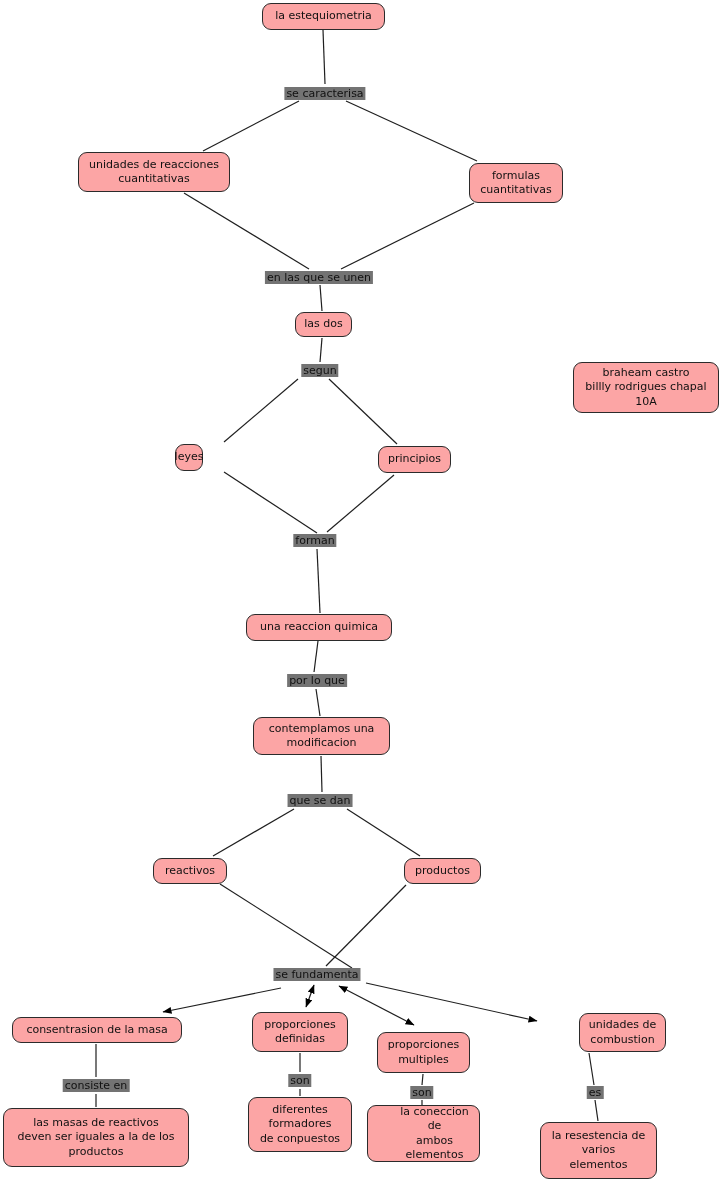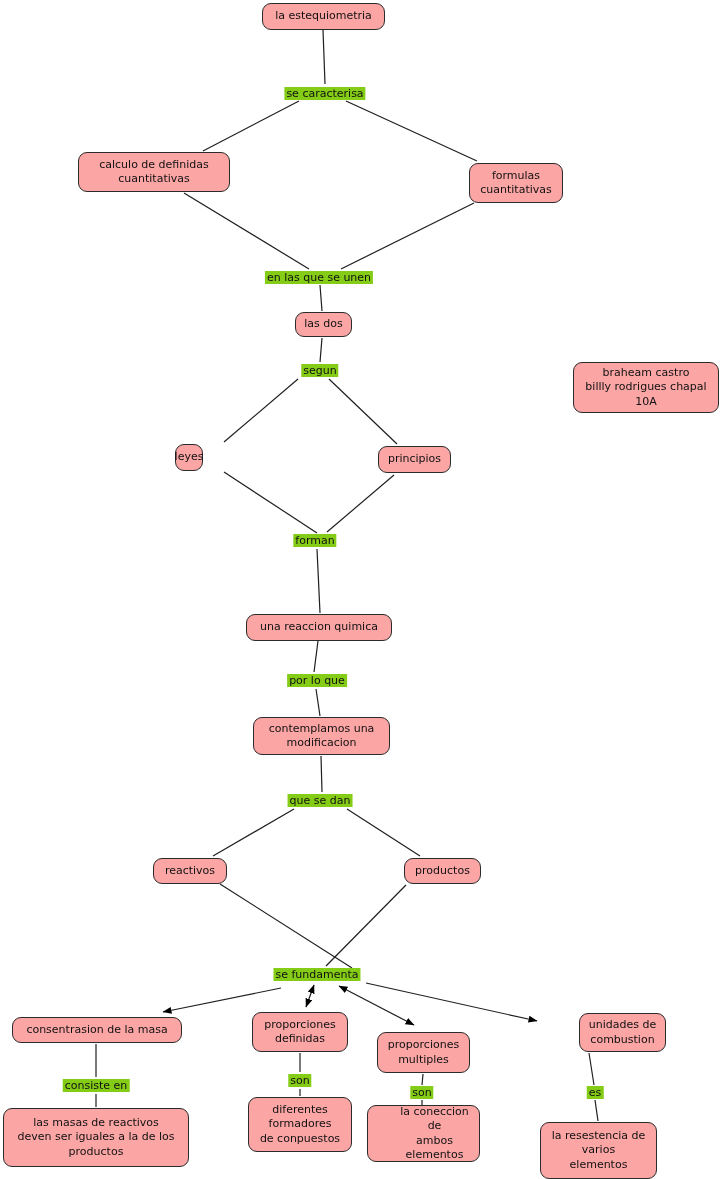--- a/index.html
+++ b/index.html
@@ -34,21 +34,21 @@
     color: #111111;
     padding: 2px 4px;
   }
   .edge-label {
     position: absolute;
     z-index: 2;
     transform: translateX(-50%);
     font-size: 11px;
     color: #111111;
     white-space: nowrap;
-    background: #84cc16;
+    background: #737373;
     padding: 0 2px;
     line-height: 1.2;
   }
 </style>
 </head>
 <body>
 
 <div id="canvas">
 
   <svg class="edges">
@@ -88,21 +88,21 @@
     <line class="edge" x1="96" y1="1094" x2="96" y2="1107"></line>
     <line class="edge" x1="300" y1="1053" x2="300" y2="1072"></line>
     <line class="edge" x1="300" y1="1089" x2="300" y2="1096"></line>
     <line class="edge" x1="423" y1="1074" x2="422" y2="1085"></line>
     <line class="edge" x1="422" y1="1100" x2="422" y2="1105"></line>
     <line class="edge" x1="589" y1="1053" x2="594" y2="1085"></line>
     <line class="edge" x1="595" y1="1100" x2="598" y2="1121"></line>
   </svg>
 
   <div class="node" style="left:262px; top:3px; width:123px; height:27px;">la estequiometria</div>
-  <div class="node" style="left:78px; top:152px; width:152px; height:40px;">calculo de definidas
+  <div class="node" style="left:78px; top:152px; width:152px; height:40px;">unidades de reacciones
 cuantitativas</div>
   <div class="node" style="left:469px; top:163px; width:94px; height:40px;">formulas
 cuantitativas</div>
   <div class="node" style="left:295px; top:312px; width:57px; height:25px;">las dos</div>
   <div class="node" style="left:175px; top:444px; width:28px; height:27px;">leyes</div>
   <div class="node" style="left:378px; top:446px; width:73px; height:27px;">principios</div>
   <div class="node" style="left:246px; top:614px; width:146px; height:27px;">una reaccion quimica</div>
   <div class="node" style="left:253px; top:717px; width:137px; height:38px;">contemplamos una
 modificacion</div>
   <div class="node" style="left:153px; top:858px; width:74px; height:26px;">reactivos</div>

